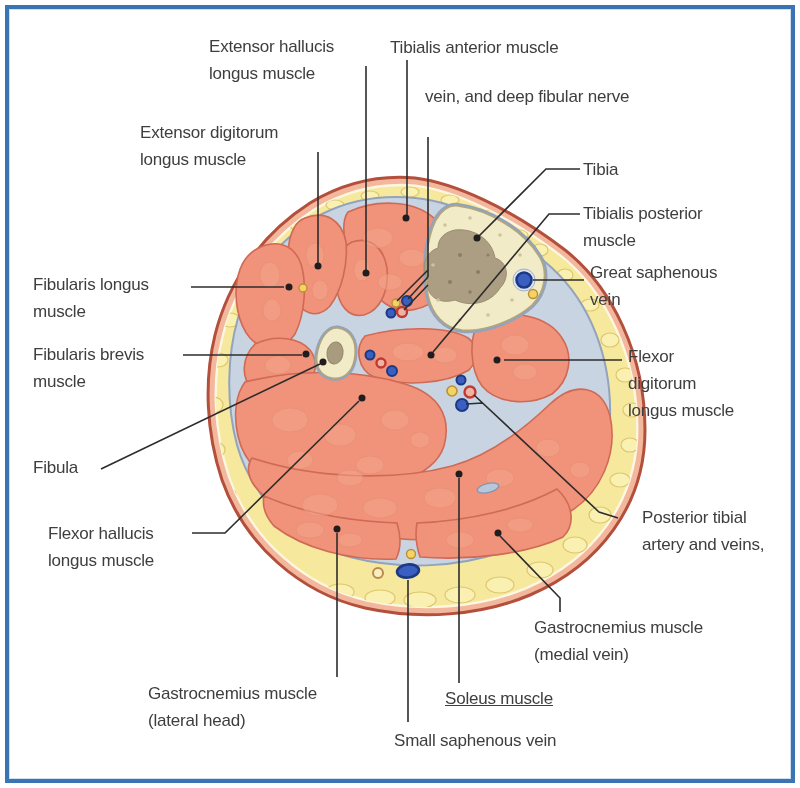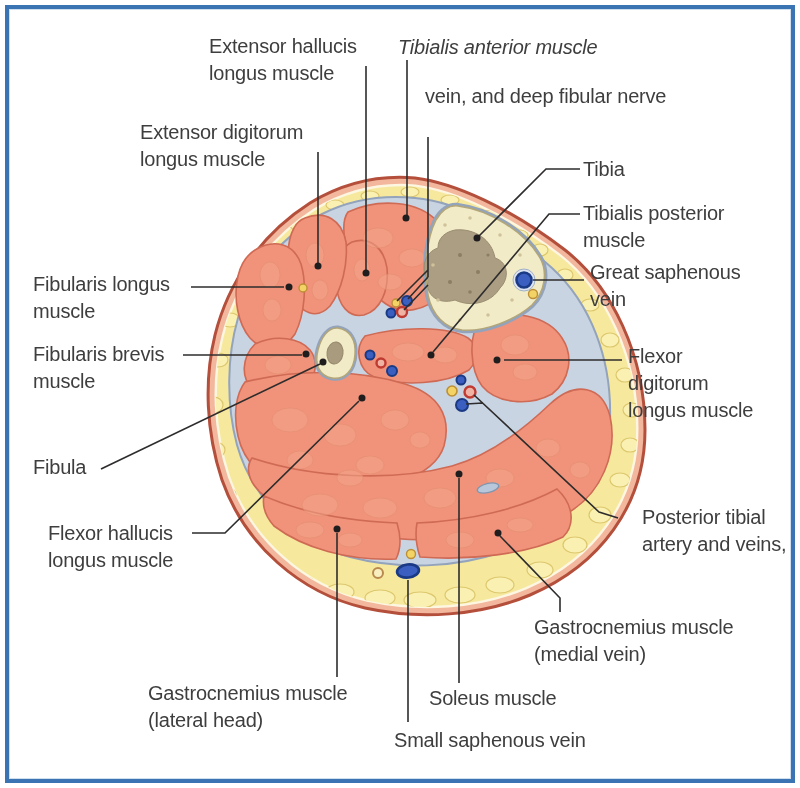--- a/index.html
+++ b/index.html
@@ -4,21 +4,21 @@
 <style>
   :root{
     --frame:#3a74b2; --text:#3f3e3e; --leader:#2e2c2c; --bg:#ffffff;
   }
   html,body{margin:0;padding:0;background:var(--bg);}
   .stage{position:relative;width:800px;height:788px;background:var(--bg);
          font-family:"Liberation Sans",sans-serif;overflow:hidden;}
   .frame{position:absolute;left:5px;top:5px;right:5px;bottom:5px;
          border:4px solid var(--frame);box-shadow:inset 0 0 0 1px #cfdff0;pointer-events:none;}
   svg.art{position:absolute;left:0;top:0;}
-  .lbl{position:absolute;color:var(--text);font-size:20px;line-height:27px;
+  .lbl{position:absolute;color:var(--text);font-size:17px;line-height:27px;
        letter-spacing:-0.2px;white-space:nowrap;}
 </style>
 </head>
 <body>
 
 <div class="stage">
 
   <svg class="art" width="800" height="788" viewBox="0 0 800 788">
     <defs>
       <clipPath id="fatclip">
@@ -209,21 +209,21 @@
           <circle cx="337" cy="529" r="3.5"></circle>
         <circle cx="459" cy="474" r="3.5"></circle>
       </g>
     </g>
   </svg>
 
   <div class="lbl" style="left:209px;top:33px;">
     <div>Extensor hallucis</div>
     <div>longus muscle</div>
   </div>
-  <div class="lbl" style="left:398px;top:34px;font-style:italic;">
+  <div class="lbl" style="left:390px;top:34px;">
     <div>Tibialis anterior muscle</div>
   </div>
   <div class="lbl" style="left:425px;top:83px;">
     <div>vein, and deep fibular nerve</div>
   </div>
   <div class="lbl" style="left:140px;top:119px;">
     <div>Extensor digitorum</div>
     <div>longus muscle</div>
   </div>
   <div class="lbl" style="left:583px;top:156px;">
@@ -262,21 +262,21 @@
     <div>artery and veins,</div>
   </div>
   <div class="lbl" style="left:534px;top:614px;">
     <div>Gastrocnemius muscle</div>
     <div>(medial vein)</div>
   </div>
   <div class="lbl" style="left:148px;top:680px;">
     <div>Gastrocnemius muscle</div>
     <div>(lateral head)</div>
   </div>
-  <div class="lbl" style="left:429px;top:685px;">
+  <div class="lbl" style="left:445px;top:685px;text-decoration:underline;">
     <div>Soleus muscle</div>
   </div>
   <div class="lbl" style="left:394px;top:727px;">
     <div>Small saphenous vein</div>
   </div>
 
   <div class="frame"></div>
 </div>
 
 </body></html>

